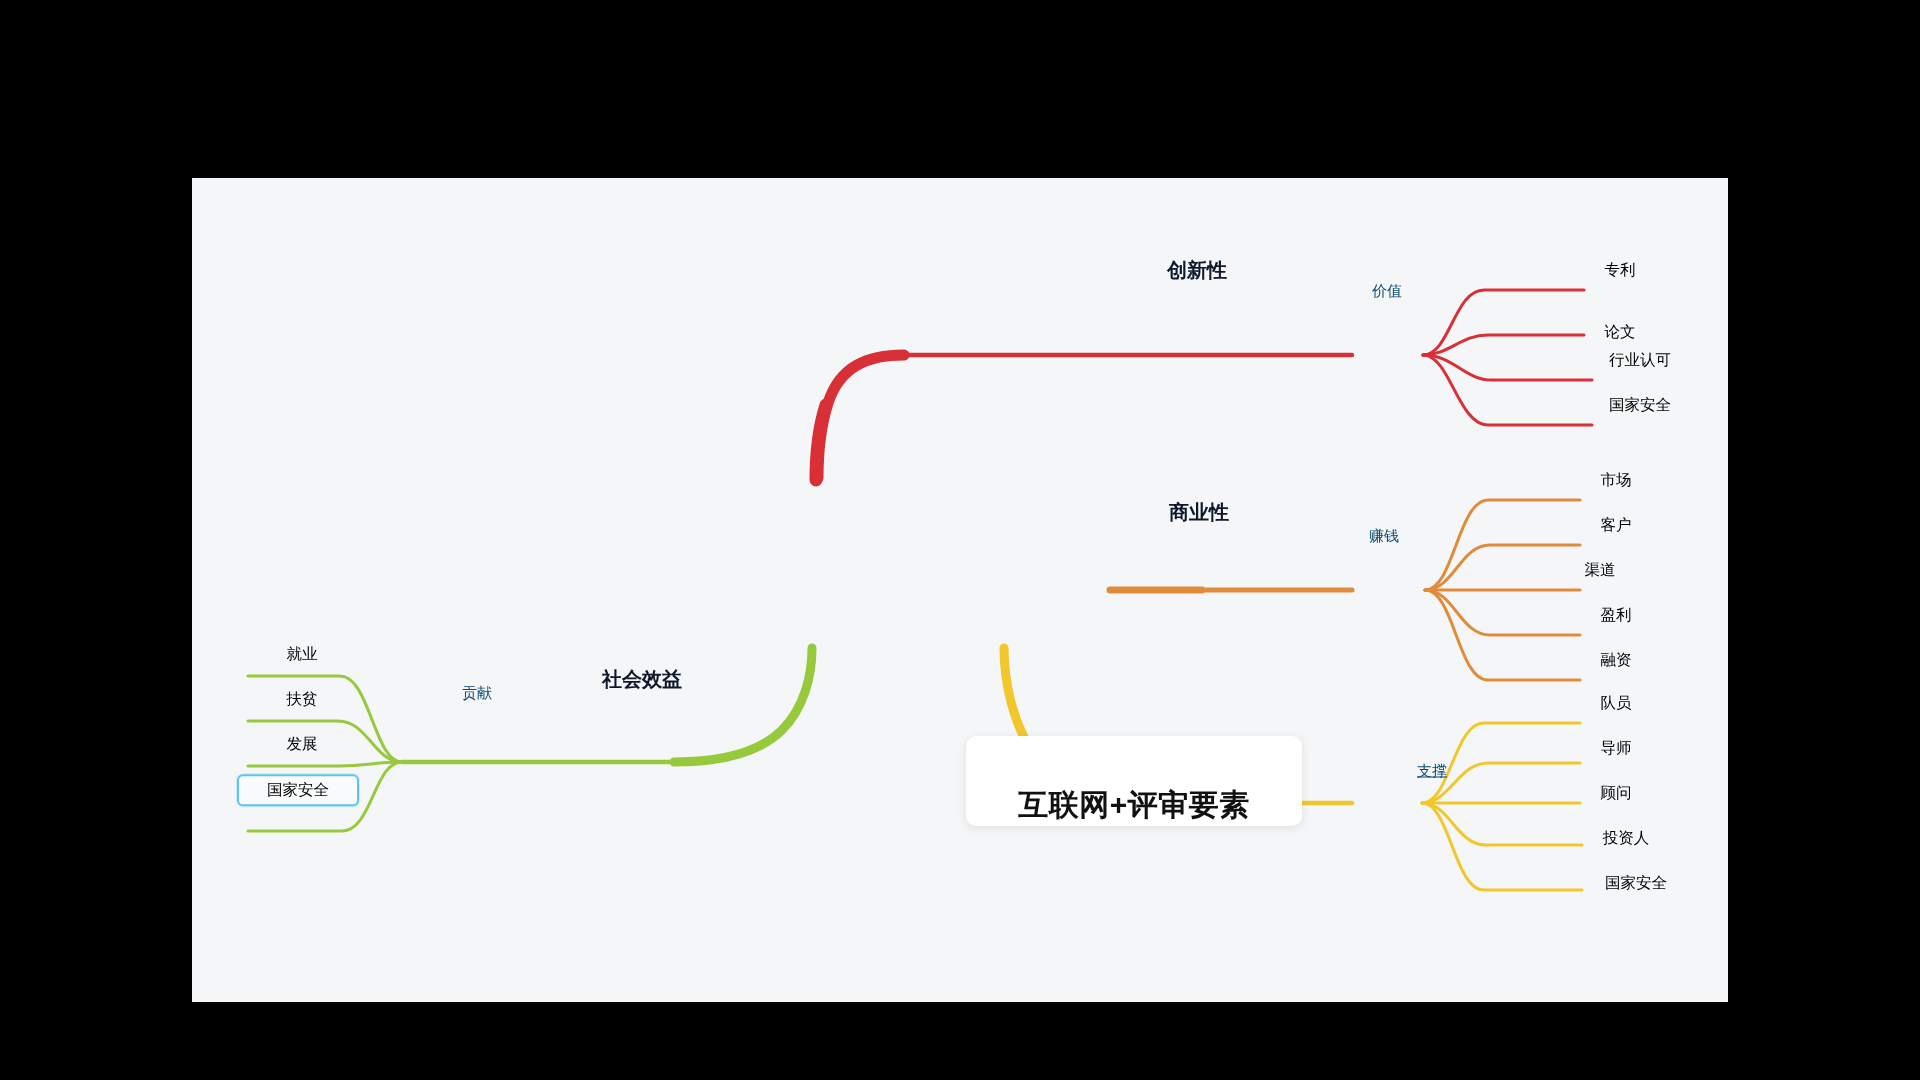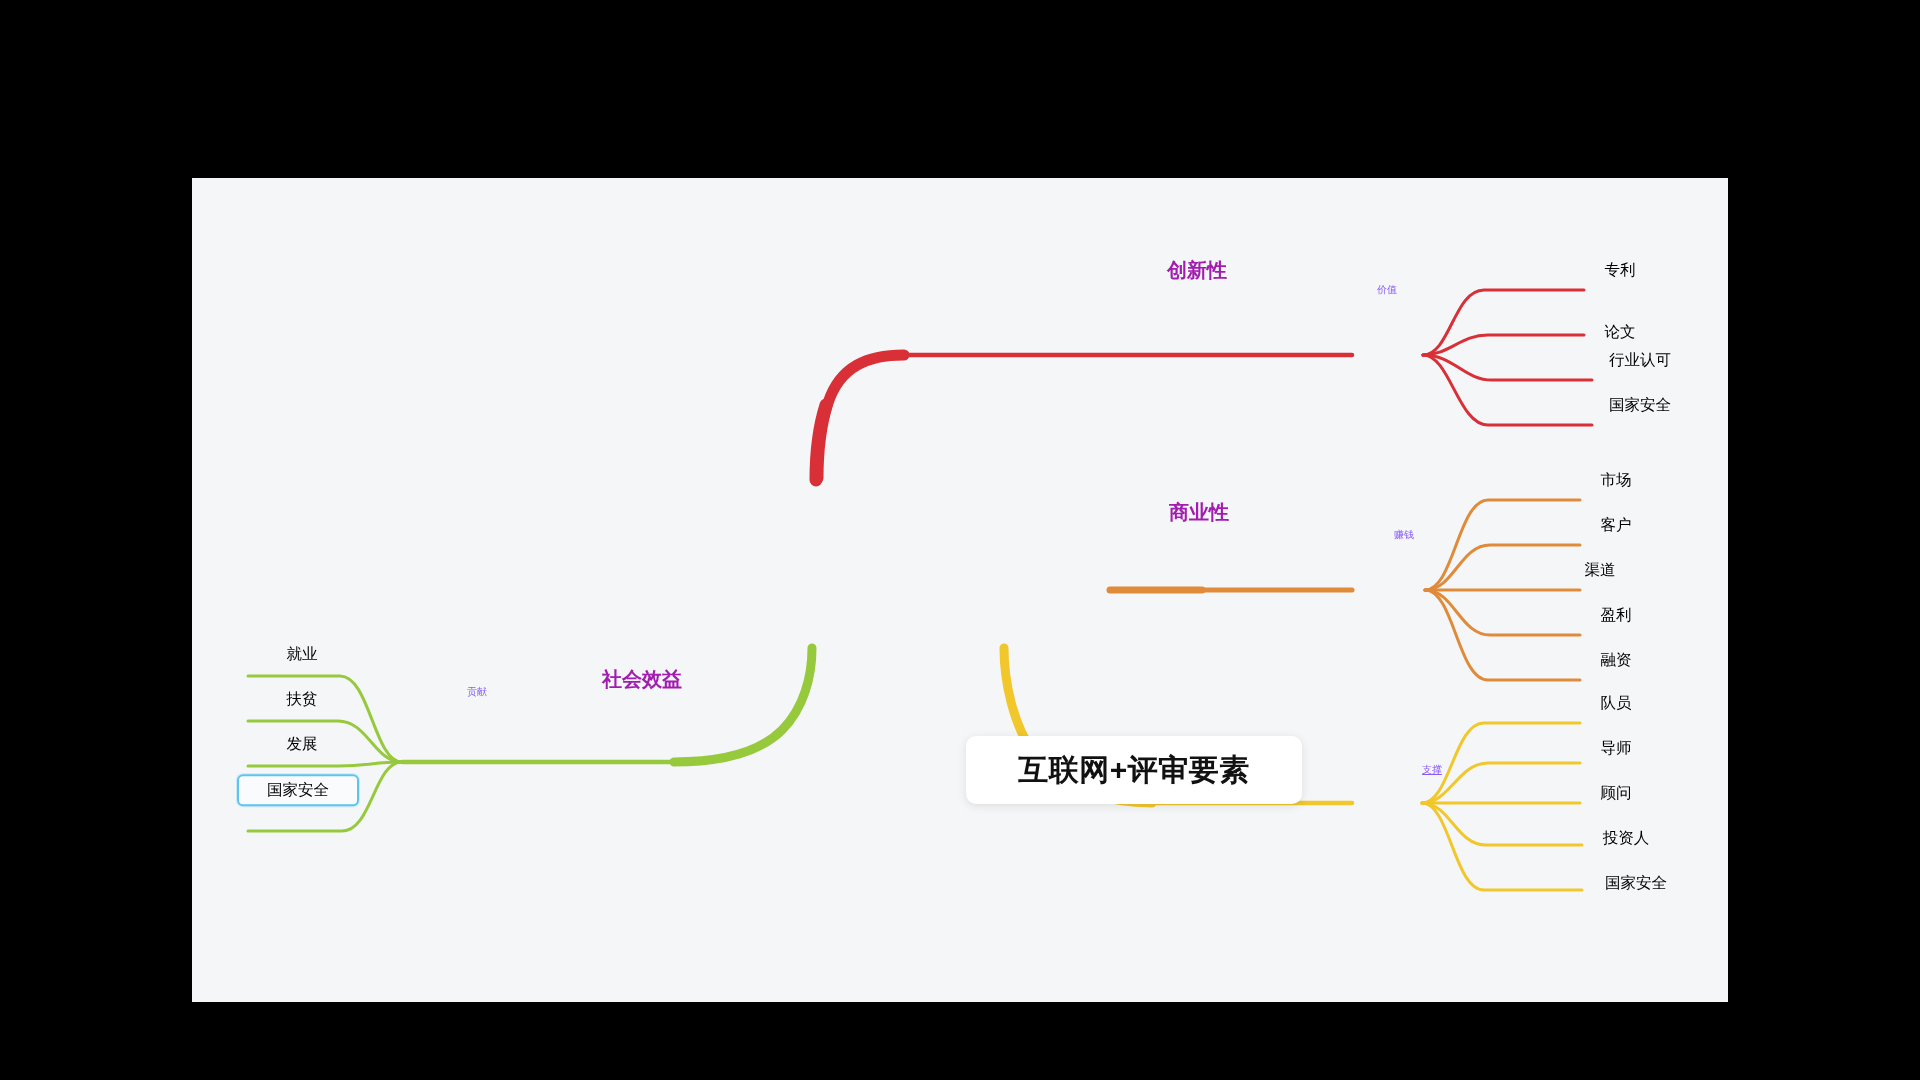--- a/index.html
+++ b/index.html
@@ -39,45 +39,45 @@
     white-space: nowrap;
     color: #2b2f3a;
     transform: translate(-50%, -50%);
     line-height: 1;
   }
   .central {
     position: absolute;
     left: 774px;
     top: 558px;
     width: 336px;
-    height: 68px;
+    height: 90px;
     background: #ffffff;
     border-radius: 10px;
     box-shadow: 0 2px 10px rgba(0,0,0,0.10);
     display: flex;
-    align-items: center;
+    align-items: flex-end;
     justify-content: center;
     z-index: 5;
   }
   .central-text {
     font-size: 30px;
     font-weight: bold;
     color: #111111;
     letter-spacing: 0.5px;
     white-space: nowrap;
   }
   .main-label {
     font-size: 20px;
     font-weight: bold;
-    color: #a21caf;
+    color: #0f172a;
   }
   .sub-label {
-    font-size: 10px;
+    font-size: 15px;
     font-weight: normal;
-    color: #8b5cf6;
+    color: #0c4a6e;
   }
   .leaf-label {
     font-size: 15.5px;
     font-weight: normal;
     color: #000000;
   }
   .leaf-selected {
     border: 2px solid #5bc5ef;
     border-radius: 6px;
     padding: 6px 28px;
@@ -148,21 +148,21 @@
     </div>
 
     <div class="node-label main-label" style="left:1005px; top:92px;">创新性</div>
     <div class="node-label sub-label" style="left:1195px; top:112px;">价值</div>
     <div class="node-label leaf-label" style="left:1428px; top:92px;">专利</div>
     <div class="node-label leaf-label" style="left:1428px; top:137px;margin-top:17px;">论文</div>
     <div class="node-label leaf-label" style="left:1448px; top:182px;">行业认可</div>
     <div class="node-label leaf-label" style="left:1448px; top:227px;">国家安全</div>
 
     <div class="node-label main-label" style="left:1007px; top:334px;">商业性</div>
-    <div class="node-label sub-label" style="left:1192px; top:357px;margin-left:20px;">赚钱</div>
+    <div class="node-label sub-label" style="left:1192px; top:357px;">赚钱</div>
     <div class="node-label leaf-label" style="left:1424px; top:302px;">市场</div>
     <div class="node-label leaf-label" style="left:1424px; top:347px;">客户</div>
     <div class="node-label leaf-label" style="left:1408px; top:392px;">渠道</div>
     <div class="node-label leaf-label" style="left:1424px; top:437px;">盈利</div>
     <div class="node-label leaf-label" style="left:1424px; top:482px;">融资</div>
 
     <div class="node-label main-label" style="left:1007px; top:592px;">团队性</div>
     <div class="node-label sub-label" style="left:1240px; top:592px;text-decoration:underline;">支撑</div>
     <div class="node-label leaf-label" style="left:1424px; top:525px;text-align:right;">队员</div>
     <div class="node-label leaf-label" style="left:1424px; top:570px;">导师</div>

